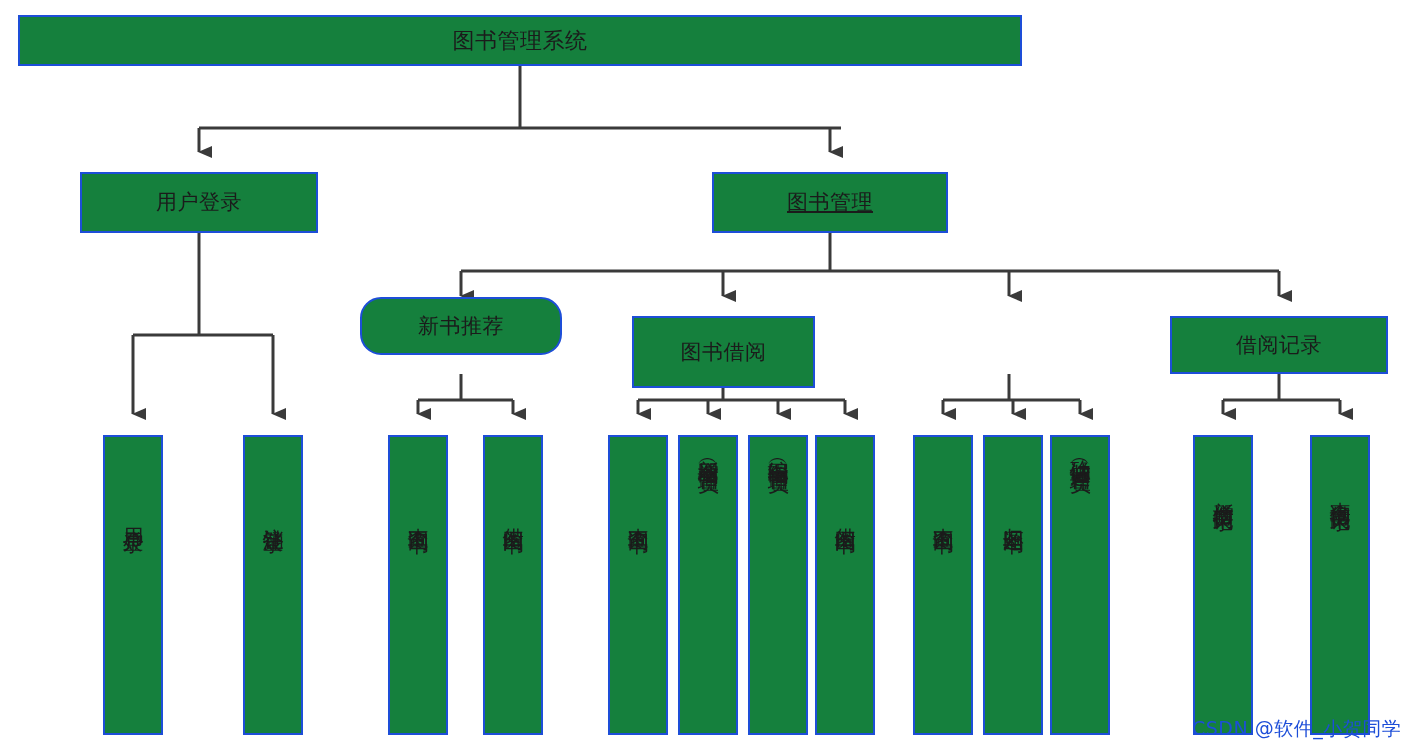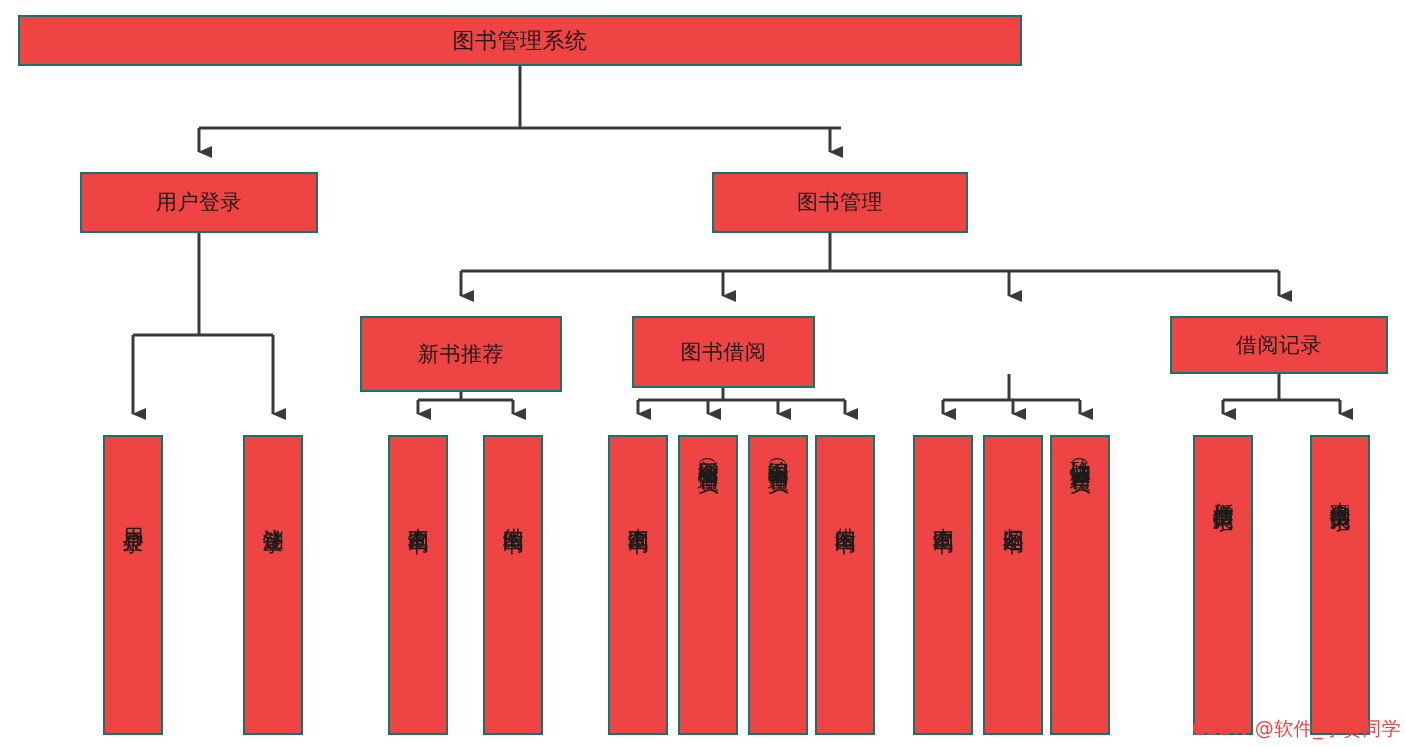--- a/index.html
+++ b/index.html
@@ -20,22 +20,22 @@
   svg.links {
     position: absolute;
     left: 0; top: 0;
     width: 1405px;
     height: 747px;
     pointer-events: none;
   }
   .node {
     position: absolute;
     box-sizing: border-box;
-    background: #ef4444;
-    border: 2px solid #0f766e;
+    background: #15803d;
+    border: 2px solid #1d4ed8;
     display: flex;
     align-items: center;
     justify-content: center;
     color: #1b1b1b;
   }
   .node .label {
     display: block;
     text-align: center;
     line-height: 1.15;
   }
@@ -61,21 +61,21 @@
     white-space: nowrap;
   }
   .node.vert.mid .label {
     margin-top: 68px;
   }
   .node.vert.mid2 .label {
     margin-top: 42px;
   }
   .watermark {
     position: absolute;
-    color: #ef4444;
+    color: #1d4ed8;
     font-size: 19px;
     white-space: nowrap;
     letter-spacing: 0.5px;
   }
 </style>
 </head>
 <body>
 
 <div id="canvas">
 
@@ -129,25 +129,25 @@
     </g>
   </svg>
 
   <div class="node root horiz" style="left:18px;top:15px;width:1004px;height:51px;">
     <span class="label">图书管理系统</span>
   </div>
 
   <div class="node horiz" style="left:80px;top:172px;width:238px;height:61px;">
     <span class="label">用户登录</span>
   </div>
-  <div class="node horiz" style="left:712px;top:172px;width:256px;height:61px;">
+  <div class="node horiz" style="left:712px;top:172px;width:236px;height:61px;text-decoration:underline;">
     <span class="label">图书管理</span>
   </div>
 
-  <div class="node horiz" style="left:360px;top:316px;width:202px;height:76px;">
+  <div class="node horiz" style="left:360px;top:297px;width:202px;height:58px;border-radius:21px;">
     <span class="label">新书推荐</span>
   </div>
   <div class="node horiz" style="left:632px;top:316px;width:183px;height:72px;">
     <span class="label">图书借阅</span>
   </div>
   <div class="node horiz" style="left:1170px;top:316px;width:218px;height:58px;">
     <span class="label">借阅记录</span>
   </div>
 
   <div class="node vert mid" style="left:103px;top:435px;width:60px;height:300px;">

